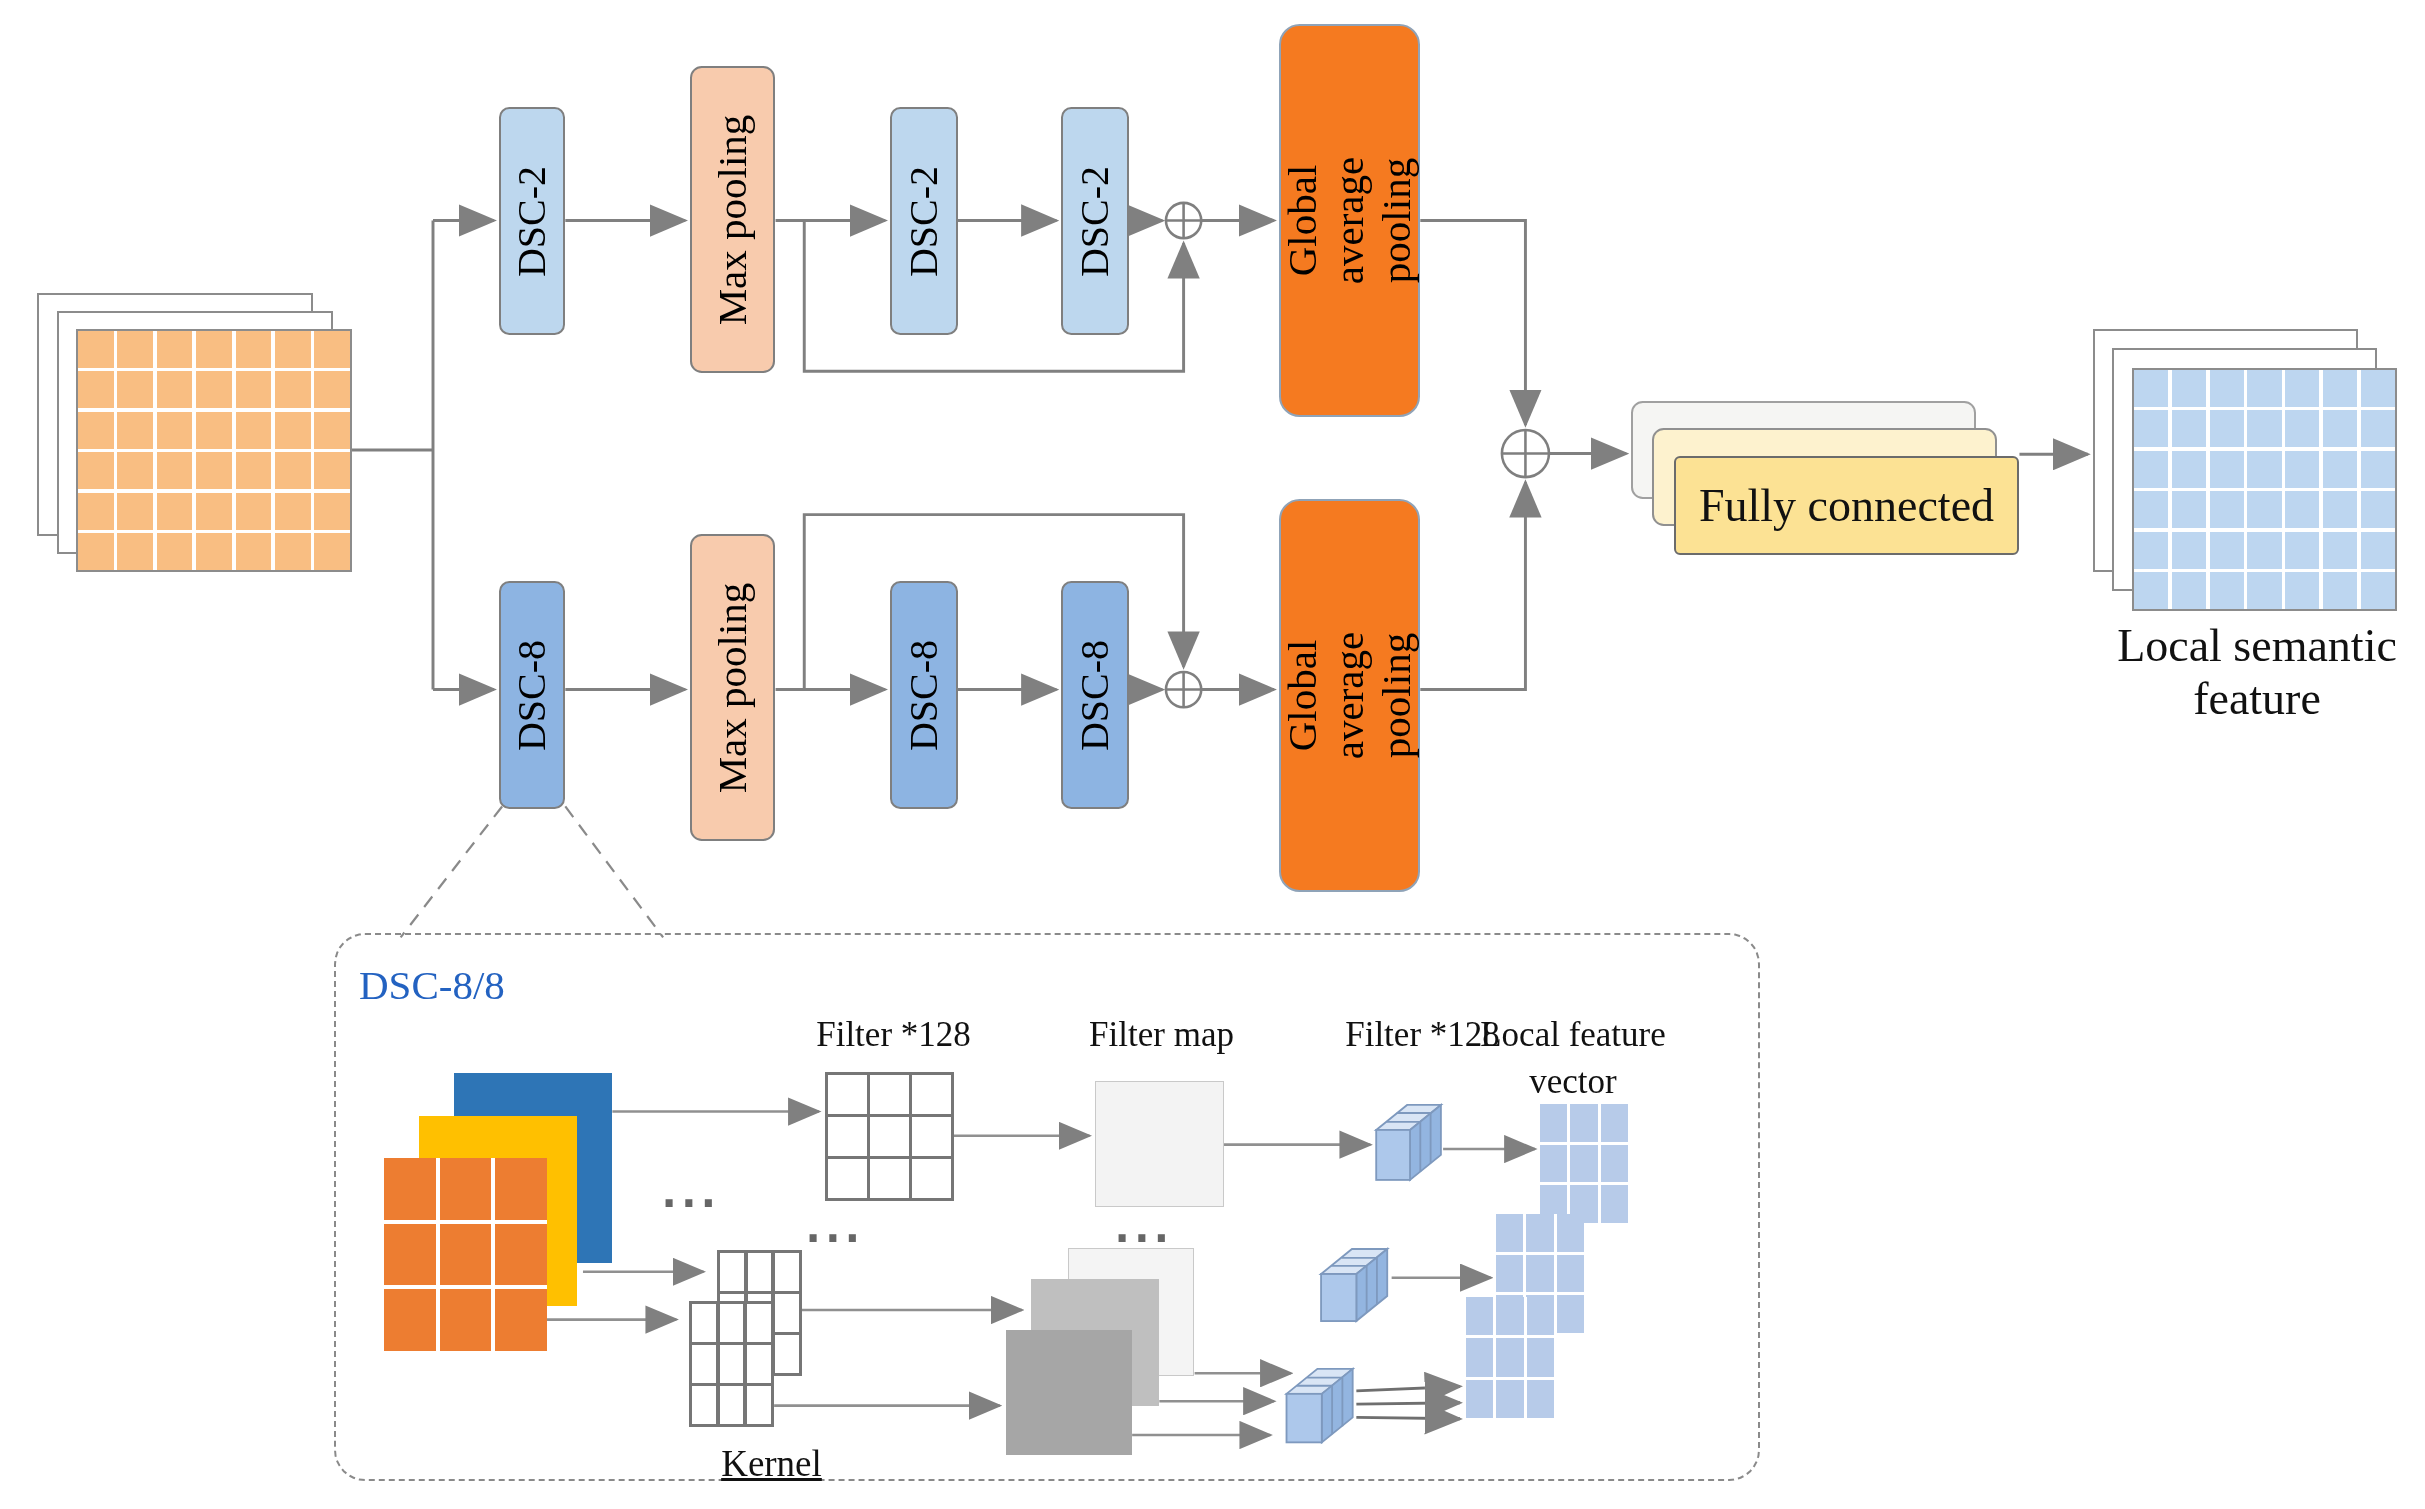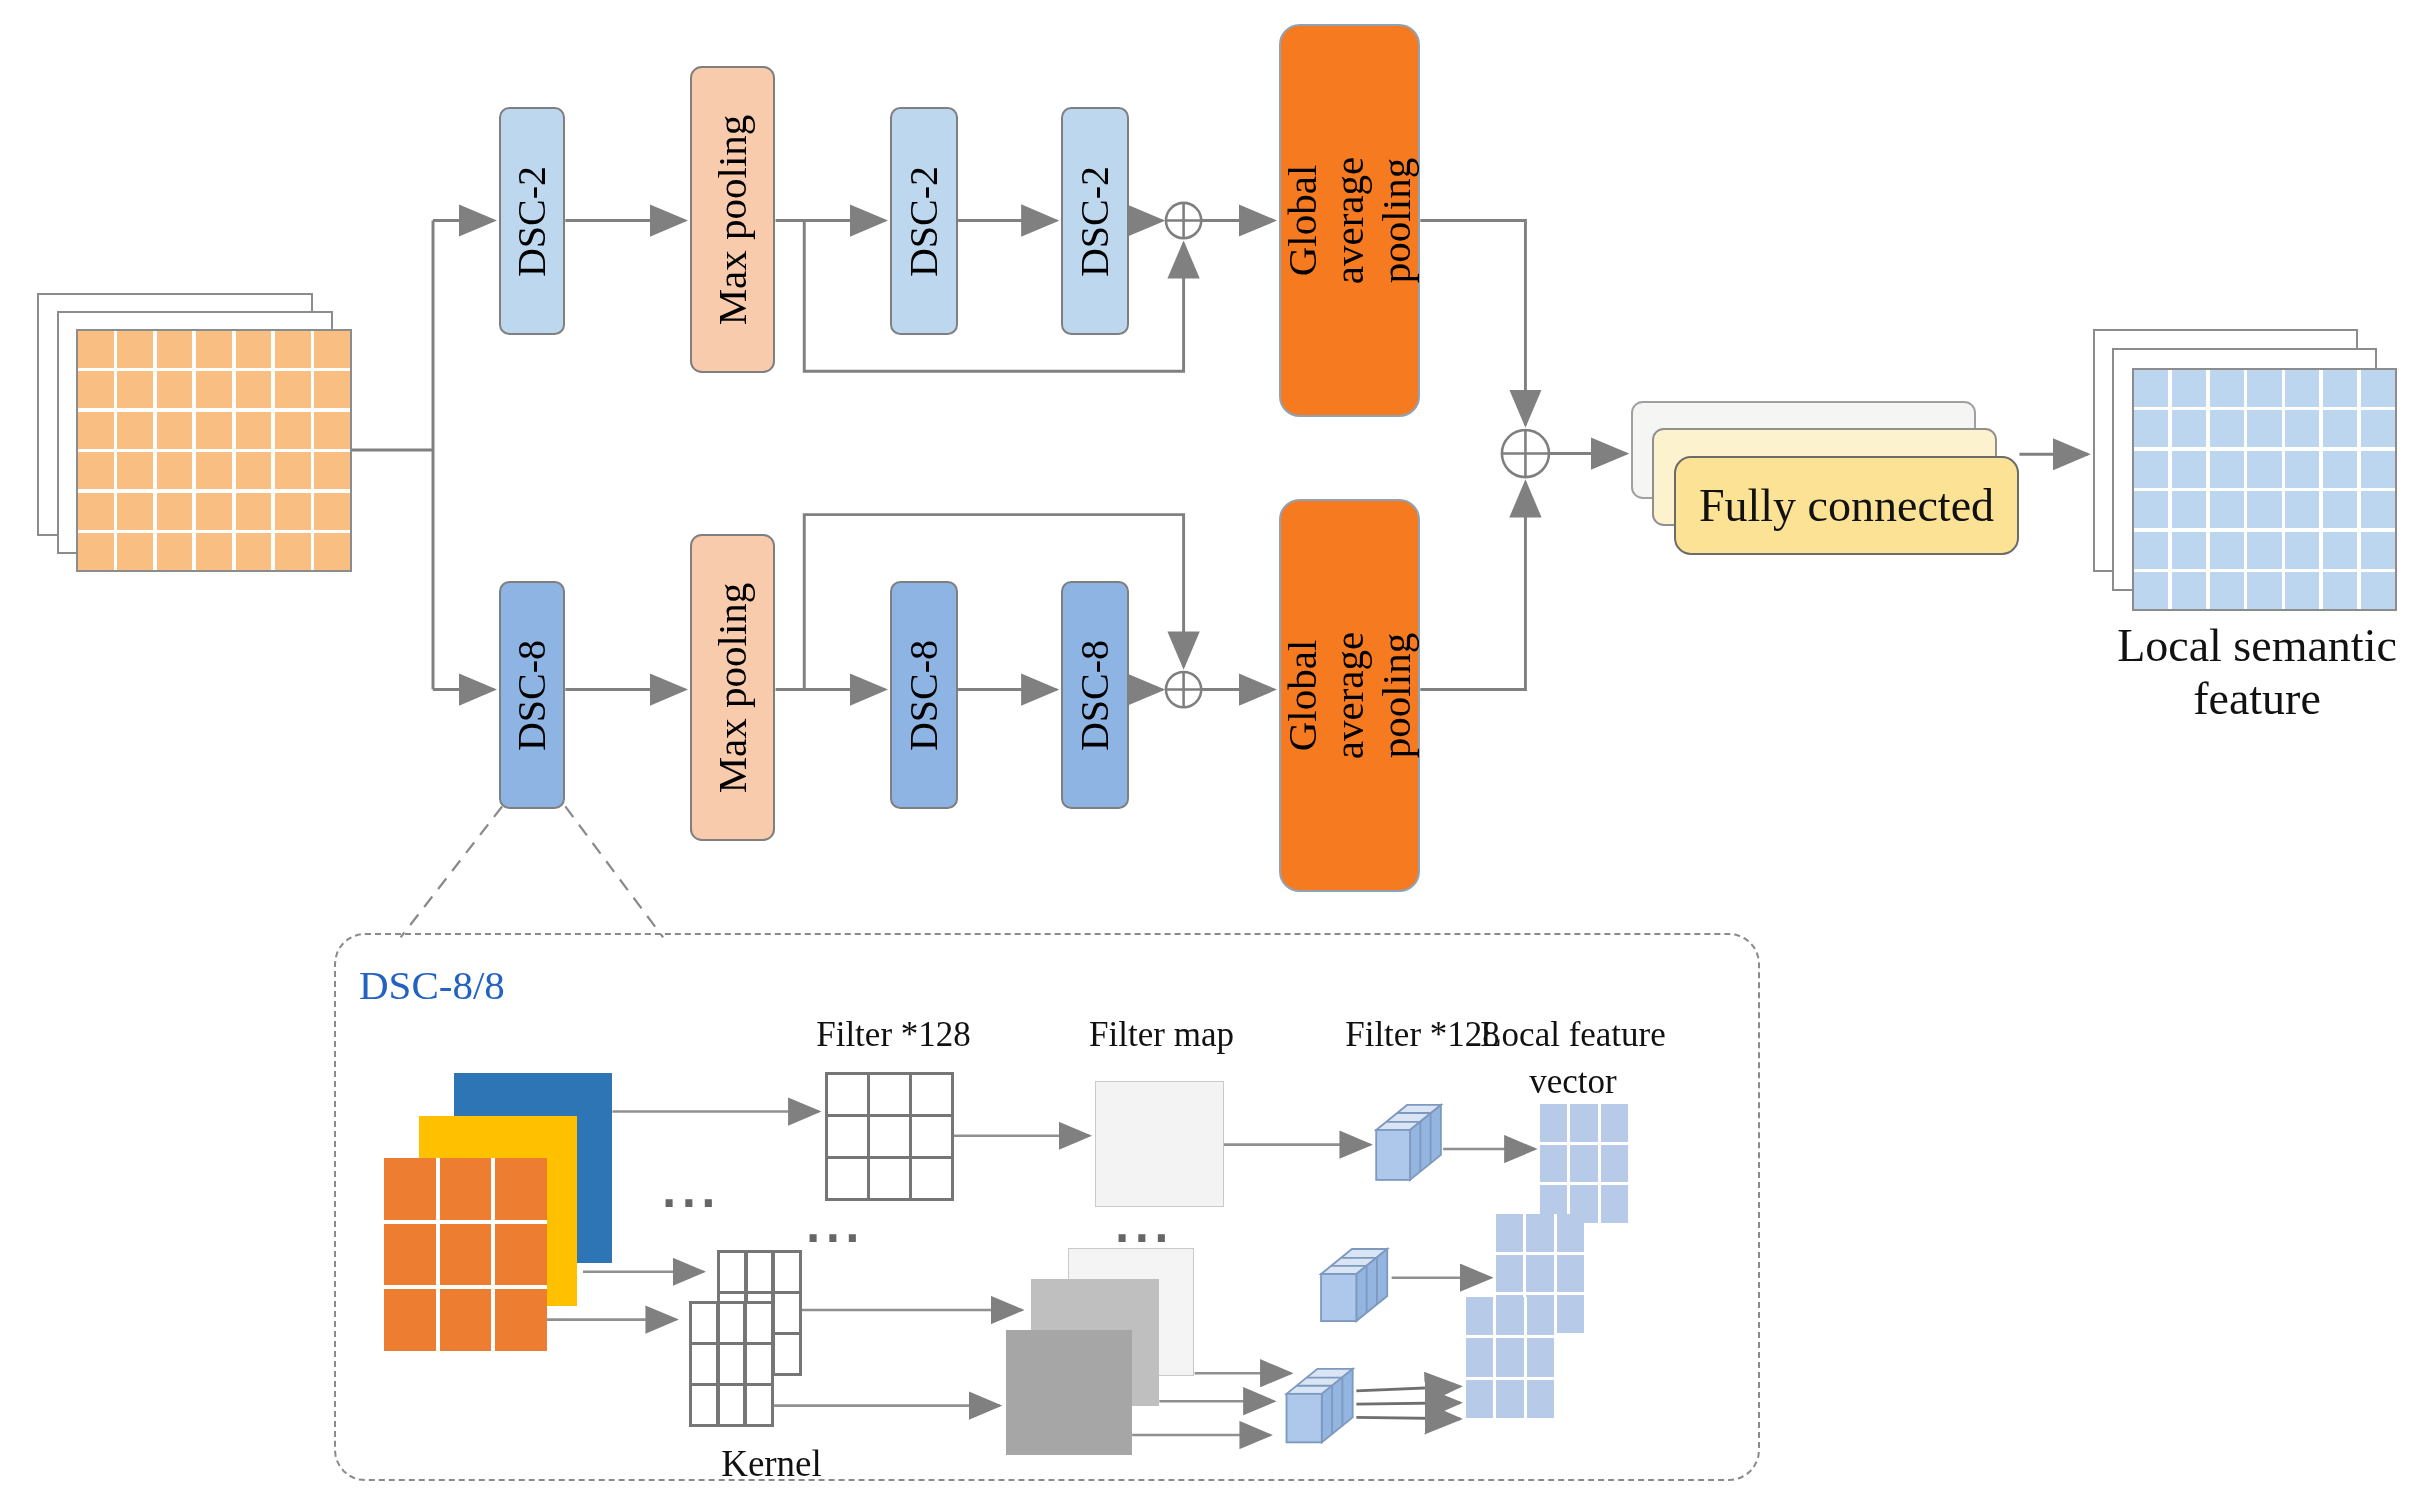--- a/index.html
+++ b/index.html
@@ -26,27 +26,27 @@
   .dsc-top{background:#BDD7EE;}
   .dsc-bot{background:#8DB4E2;}
   .pool{background:#F8CBAD;border:2.2px solid #7f7f7f;border-radius:11.8px;}
   .gapbox{background:#F57A20;border:2.2px solid #8FA3B8;border-radius:20.6px;}
   .vrot{transform:rotate(-90deg);white-space:nowrap;font-size:40px;color:#000;}
   .vrot-pool{font-size:41px;}
   .vrot-gap{transform:rotate(-90deg);width:375px;text-align:center;font-size:41px;line-height:47px;color:#000;}
   
   .fcback{background:#F5F5F3;border:2.2px solid #a0a0a0;border-radius:11.8px;z-index:2;}
   .fcmid{background:#FDF2CE;border:2.2px solid #909090;border-radius:11.8px;z-index:3;}
-  .fcfront{background:#FCE294;border:2.2px solid #6b6b6b;border-radius:17px;z-index:4;
+  .fcfront{background:#FCE294;border:2.2px solid #6b6b6b;border-radius:6px;z-index:4;
            display:flex;align-items:center;justify-content:center;font-size:46px;}
   
   .biglabel{font-size:46px;line-height:53px;text-align:center;z-index:5;}
   .dlabel{font-size:35px;line-height:47px;text-align:center;z-index:5;}
   .title-blue{font-size:41px;color:#2362C1;z-index:5;}
-  .kernel-label{font-size:37px;text-align:center;z-index:5;}
+  .kernel-label{font-size:37px;text-align:center;z-index:5;text-decoration:underline;}
   .dots{font-size:40px;letter-spacing:4.4px;color:#666;text-align:center;z-index:5;font-family:"DejaVu Sans",sans-serif;font-weight:bold;}
   
   .sq{z-index:3;}
   .graysheet{z-index:3;}
   .dashedbox{border:2.2px dashed #8a8a8a;border-radius:31px;z-index:1;}
 </style>
 </head>
 <body>
 
 <div id="canvas">

